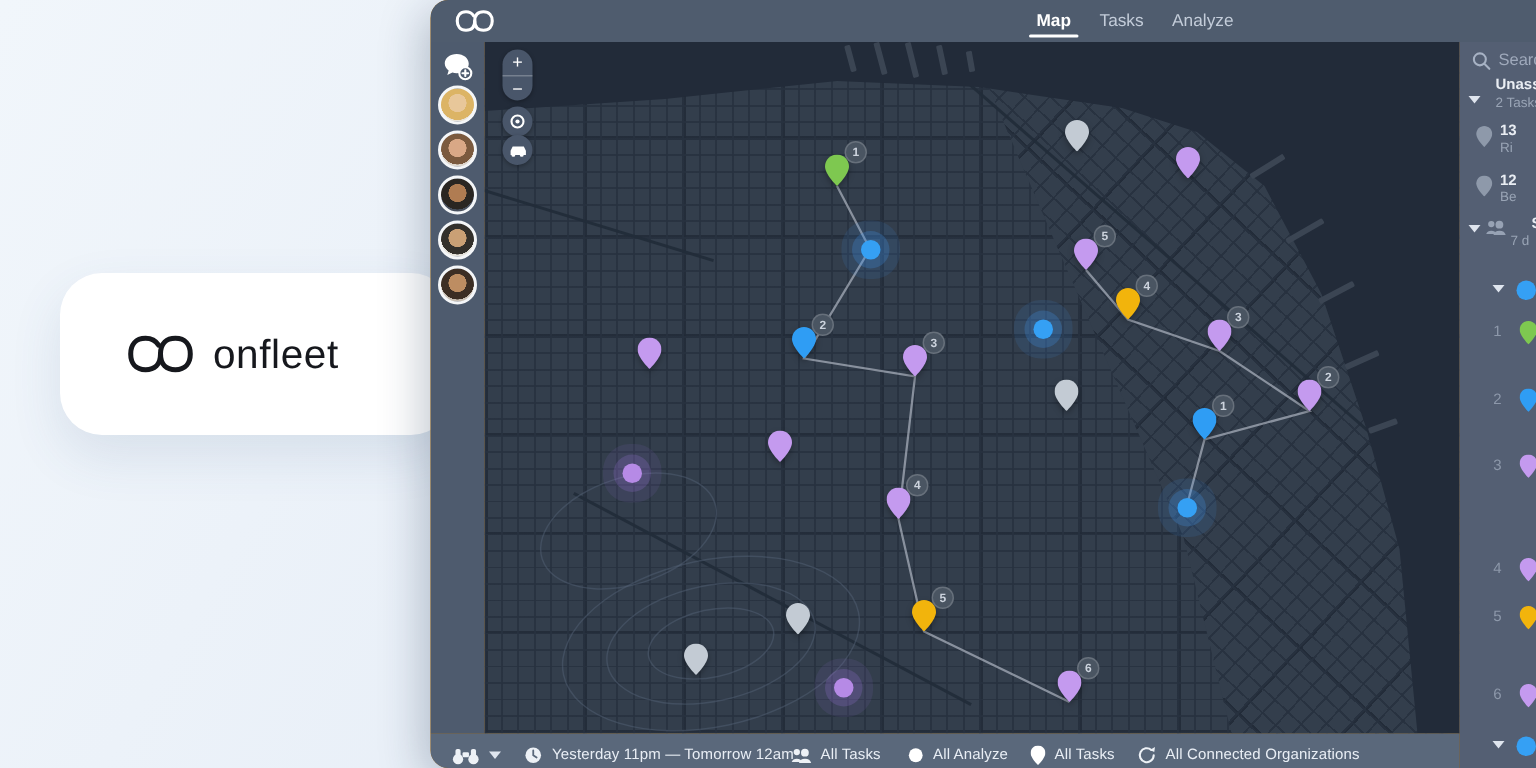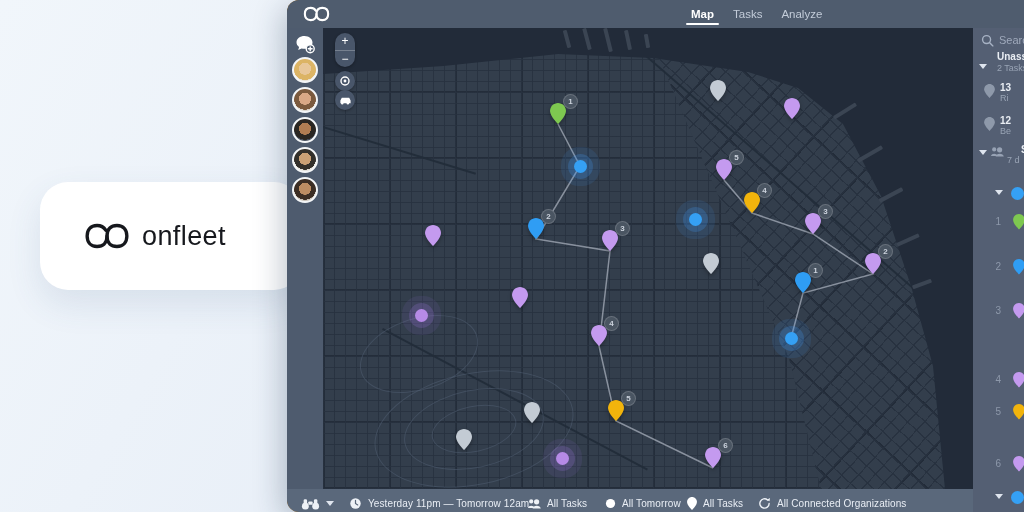--- a/index.html
+++ b/index.html
@@ -374,21 +374,21 @@
         <path d="M.8 10a3.6 3.2 0 0 1 6.8 0z"></path>
             <path d="M5.6 10.6a4.2 3.6 0 0 1 8.2 0z"></path>
           </g>
       </svg>
       <span>All Tasks</span>
     </div>
     <div class="fb" style="left:318px;">
       <svg width="11" height="11" viewBox="0 0 11 11">
         <circle cx="5.5" cy="5.5" r="4.6" fill="#ffffff"></circle>
       </svg>
-      <span>All Tomorrow</span>
+      <span>All Analyze</span>
     </div>
     <div class="fb" style="left:400px;">
       <svg width="10" height="13" viewBox="0 0 16 21">
         <path d="M8 0C3.6 0 0 3.6 0 8c0 5.3 8 13 8 13s8-7.7 8-13C16 3.6 12.4 0 8 0z" fill="#ffffff"></path>
       </svg>
       <span>All Tasks</span>
     </div>
     <div class="fb" style="left:471px;">
       <svg width="13" height="13" viewBox="0 0 14 14">
         <path d="M12 7a5 5 0 1 1-1.7-3.8" stroke="#edf1f6" stroke-width="1.5" fill="none" stroke-linecap="round"></path>

